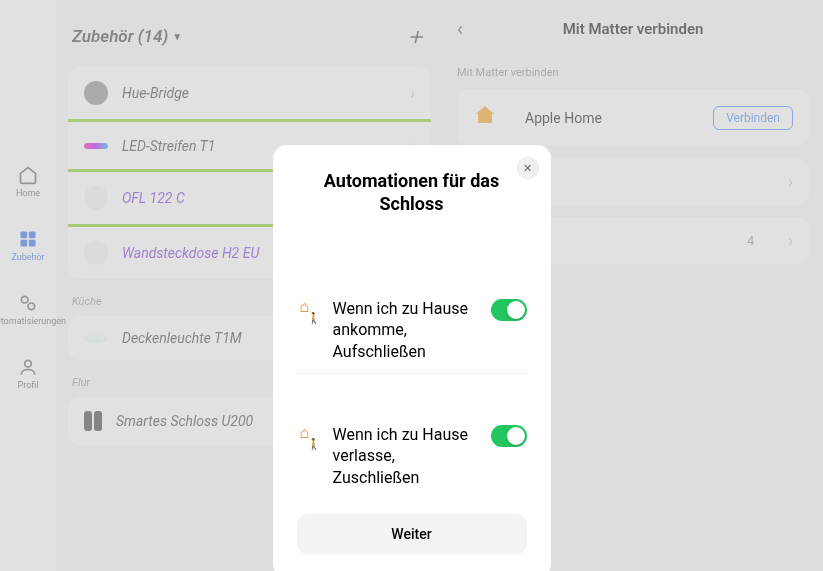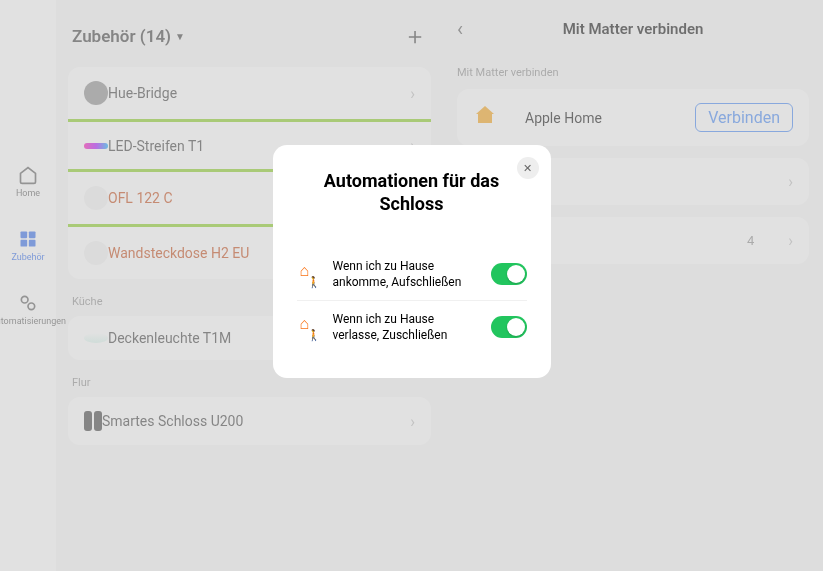--- a/index.html
+++ b/index.html
@@ -5,31 +5,31 @@
     * { box-sizing: border-box; margin: 0; padding: 0; font-family: -apple-system, BlinkMacSystemFont, "Segoe UI", Roboto, sans-serif; }
     body { width: 823px; height: 571px; background: #f7f7f7; overflow: hidden; position: relative; }
     
     .sidebar { position: absolute; left: 0; top: 0; width: 56px; height: 571px; background: #fff; display: flex; flex-direction: column; align-items: center; padding-top: 165px; gap: 30px; }
     .nav-item { display: flex; flex-direction: column; align-items: center; gap: 4px; cursor: pointer; width: 56px; }
     .nav-item.active { color: #2563eb; align-items: center; }
     .nav-item:not(.active) { color: #555; }
     .nav-label { font-size: 9px; text-align: center; line-height: 1.1; }
     .nav-icon { width: 20px; height: 20px; display: flex; align-items: center; justify-content: center; }
     
-    .main { position: absolute; left: 56px; top: 0; width: 387px; height: 571px; padding: 20px 12px 0 12px; overflow-y: auto; }
+    .main { position: absolute; left: 56px; top: 0; width: 387px; height: 571px; padding: 20px 12px 0 12px; overflow-y: auto; font-style: italic; }
     .main-header { display: flex; justify-content: space-between; align-items: center; margin-bottom: 15px; padding: 0 4px; }
     .main-title { font-size: 17px; font-weight: 600; color: #333; display: flex; align-items: center; gap: 4px; }
     .add-btn { font-size: 24px; color: #333; cursor: pointer; }
     
     .acc-group { background: #fff; border-radius: 12px; margin-bottom: 10px; }
-    .acc-item { display: flex; align-items: center; padding: 14px 16px; cursor: pointer; }
+    .acc-item { display: flex; align-items: center; padding: 14px 16px; gap: 14px; cursor: pointer; }
     .acc-item + .acc-item { border-top: 3px solid #84cc16; }
     .acc-icon { width: 24px; height: 24px; border-radius: 50%; background: #ddd; display: flex; align-items: center; justify-content: center; flex-shrink: 0; }
     .acc-name { flex: 1; font-size: 14px; color: #333; }
-    .acc-item.disabled .acc-name { color: #c2410c; }
+    .acc-item.disabled .acc-name { color: #6d28d9; }
     .acc-item.disabled .acc-icon { opacity: 0.4; }
     .acc-chevron { color: #bbb; font-size: 16px; }
     .section-label { font-size: 11px; color: #888; padding: 6px 4px 8px 4px; }
     
     .hub-icon { background: radial-gradient(circle, #fafafa 40%, #e0e0e0 100%); }
     .lock-icon { display: flex; gap: 2px; }
     .lock-icon span { width: 8px; height: 20px; background: #333; border-radius: 3px; }
     .ceiling-icon { width: 24px; height: 10px; background: linear-gradient(#fff, #d8f5ec); border-radius: 50%; }
     .hue-icon { background: #888; border-radius: 50%; }
     .led-icon { width: 24px; height: 6px; background: linear-gradient(90deg, #f0a, #a0f, #0af); border-radius: 3px; }
@@ -37,32 +37,32 @@
     .right { position: absolute; left: 443px; top: 0; width: 380px; height: 571px; padding: 20px 14px 0 14px; }
     .right-header { display: flex; align-items: center; justify-content: center; position: relative; margin-bottom: 28px; }
     .back-btn { position: absolute; left: 0; font-size: 20px; color: #555; cursor: pointer; }
     .right-title { font-size: 15px; font-weight: 600; }
     .right-sub { font-size: 11px; color: #888; margin-bottom: 10px; }
     
     .card { background: #fff; border-radius: 12px; padding: 14px 16px; display: flex; align-items: center; gap: 28px; margin-bottom: 12px; cursor: pointer; }
     .card-text { flex: 1; font-size: 14px; }
     .card-badge { font-size: 13px; color: #888; margin-right: 6px; }
     .home-icon { color: #f59e0b; font-size: 22px; }
-    .connect-btn { border: 1px solid #3b82f6; color: #3b82f6; background: transparent; padding: 4px 12px; border-radius: 6px; font-size: 16px; cursor: pointer; }
+    .connect-btn { border: 1px solid #3b82f6; color: #3b82f6; background: transparent; padding: 4px 12px; border-radius: 6px; font-size: 12px; cursor: pointer; }
     
     .overlay { position: absolute; inset: 0; background: rgba(200, 200, 200, 0.55); display: flex; align-items: flex-start; justify-content: center; padding-top: 145px; }
     .modal { width: 278px; background: #fff; border-radius: 14px; padding: 24px; position: relative; }
     .close-btn { position: absolute; top: 12px; right: 12px; width: 22px; height: 22px; border-radius: 50%; background: #eee; display: flex; align-items: center; justify-content: center; font-size: 11px; color: #666; cursor: pointer; }
     .modal-title { font-size: 18px; font-weight: 700; text-align: center; line-height: 1.3; margin-bottom: 32px; padding: 0 10px; }
     .auto-row { display: flex; align-items: center; gap: 10px; padding: 10px 0; }
     .auto-row + .auto-row { border-top: 1px solid #f0f0f0; }
     .auto-icon { width: 26px; height: 26px; position: relative; flex-shrink: 0; }
     .auto-icon .house { position: absolute; top: 0; left: 3px; color: #f97316; font-size: 16px; }
     .auto-icon .person { position: absolute; bottom: -2px; right: 1px; font-size: 11px; }
-    .auto-text { flex: 1; font-size: 12px; line-height: 1.35; }
+    .auto-text { flex: 1; font-size: 16px; line-height: 1.35; margin-top: 40px; }
     .toggle { width: 36px; height: 22px; background: #22c55e; border-radius: 11px; position: relative; cursor: pointer; flex-shrink: 0; }
     .toggle::after { content: ""; position: absolute; right: 2px; top: 2px; width: 18px; height: 18px; background: #fff; border-radius: 50%; box-shadow: 0 1px 2px rgba(0,0,0,0.2); }
     .continue-btn { width: 100%; padding: 12px; background: #f3f3f3; border: none; border-radius: 10px; font-size: 14px; font-weight: 500; margin-top: 16px; cursor: pointer; }
   </style>
 </head>
 <body>
 
 <div class="sidebar">
   <div class="nav-item">
     <span class="nav-icon">
@@ -84,20 +84,29 @@
     <span class="nav-label">Zubehör</span>
   </div>
   <div class="nav-item">
     <span class="nav-icon">
       <svg viewBox="0 0 24 24" width="20" height="20" fill="none" stroke="currentColor" stroke-width="2">
           <circle cx="8" cy="8" r="4"></circle>
           <circle cx="16" cy="16" r="4"></circle>
         </svg>
     </span>
     <span class="nav-label">Automatisierungen</span>
+  </div>
+  <div class="nav-item">
+    <span class="nav-icon">
+      <svg viewBox="0 0 24 24" width="20" height="20" fill="none" stroke="currentColor" stroke-width="2">
+          <circle cx="12" cy="8" r="4"></circle>
+          <path d="M4 21c0-4 4-6 8-6s8 2 8 6"></path>
+        </svg>
+    </span>
+    <span class="nav-label">Profil</span>
   </div>
 </div>
 
 <div class="main">
   <div class="main-header">
     <div class="main-title">
       <span>Zubehör (14)</span>
       <span style="font-size:10px;">▼</span>
     </div>
     <span class="add-btn">＋</span>
@@ -191,14 +200,15 @@
     
     <div class="auto-row">
       <span class="auto-icon">
         <span class="house">⌂</span>
           <span class="person">🚶</span>
       </span>
       <span class="auto-text">Wenn ich zu Hause verlasse, Zuschließen</span>
       <span class="toggle"></span>
     </div>
     
+    <button class="continue-btn">Weiter</button>
   </div>
 </div>
 
 </body></html>

